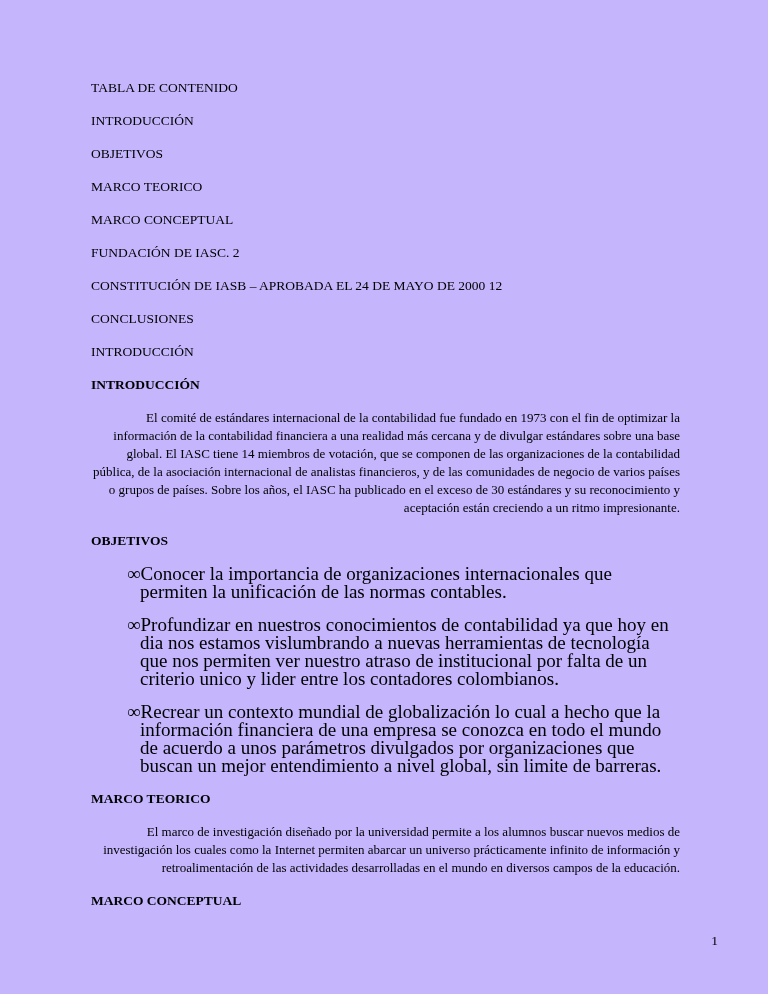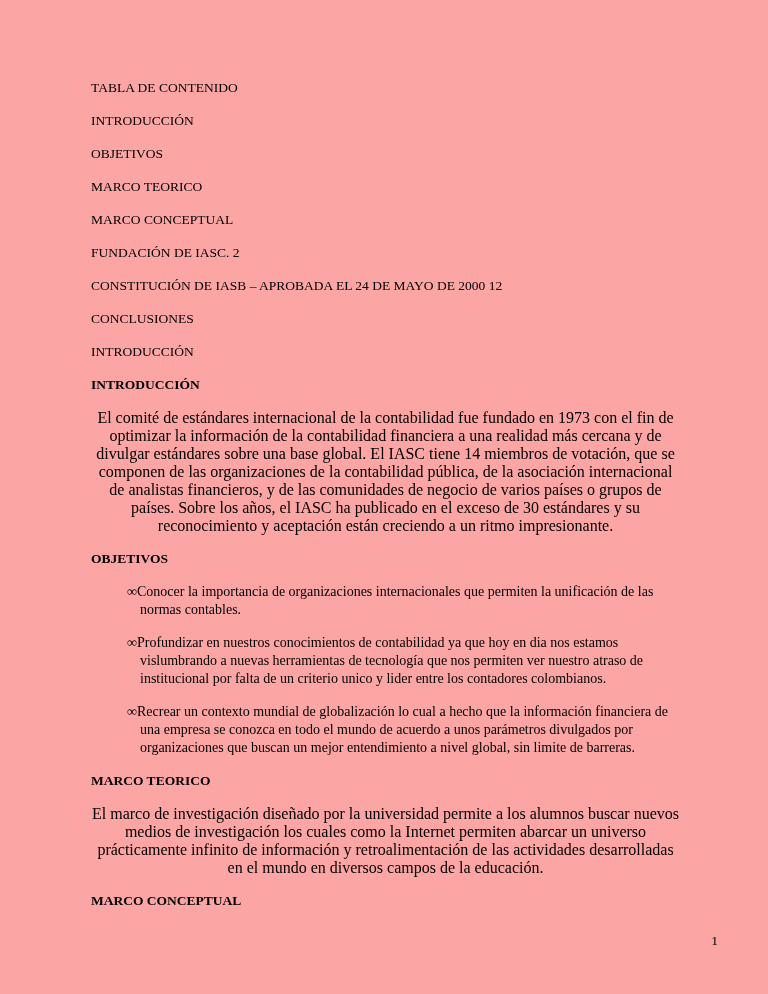--- a/index.html
+++ b/index.html
@@ -13,51 +13,51 @@
     height: 994px;
     font-family: "Liberation Serif", serif;
     color: #000000;
   }
   .page {
     position: relative;
     width: 768px;
     height: 994px;
     box-sizing: border-box;
     padding: 79px 88px 0 91px;
-    background: #fca5a5;
+    background: #c4b5fd;
     overflow: hidden;
   }
   .toc-item {
     margin: 0 0 15px 0;
     font-size: 13.5px;
     line-height: 18px;
     font-weight: normal;
   }
   .section-heading {
     margin: 0 0 15px 0;
     font-size: 13.5px;
     line-height: 18px;
     font-weight: bold;
   }
   .body-par {
     margin: 0 0 15px 0;
-    font-size: 16px;
+    font-size: 13px;
     line-height: 18px;
-    text-align: center;
+    text-align: right;
   }
   ul.bullets {
     list-style: none;
     margin: 0;
     padding: 0;
   }
   ul.bullets li {
     margin: 0 0 15px 0;
     padding-left: 49px;
     text-indent: -13px;
-    font-size: 14px;
+    font-size: 19px;
     line-height: 18px;
   }
   .page-number {
     position: absolute;
     right: 50px;
     bottom: 44px;
     font-size: 13.5px;
     line-height: 18px;
   }
 </style>

